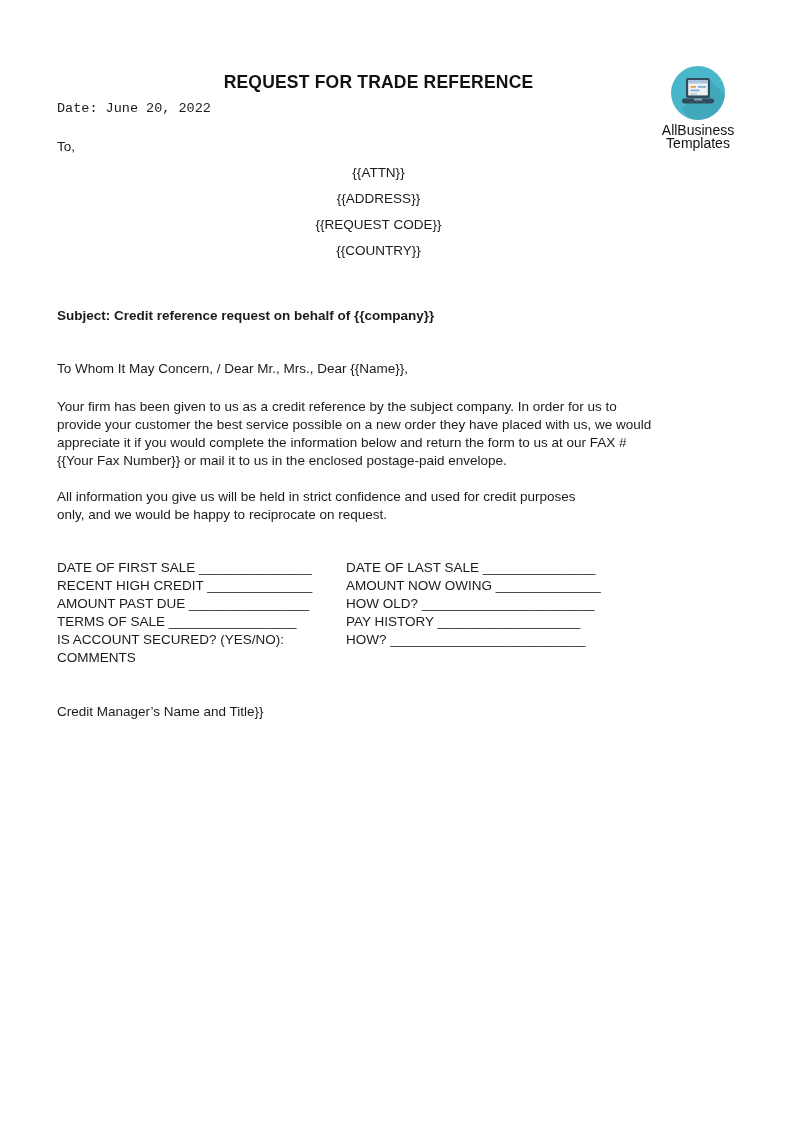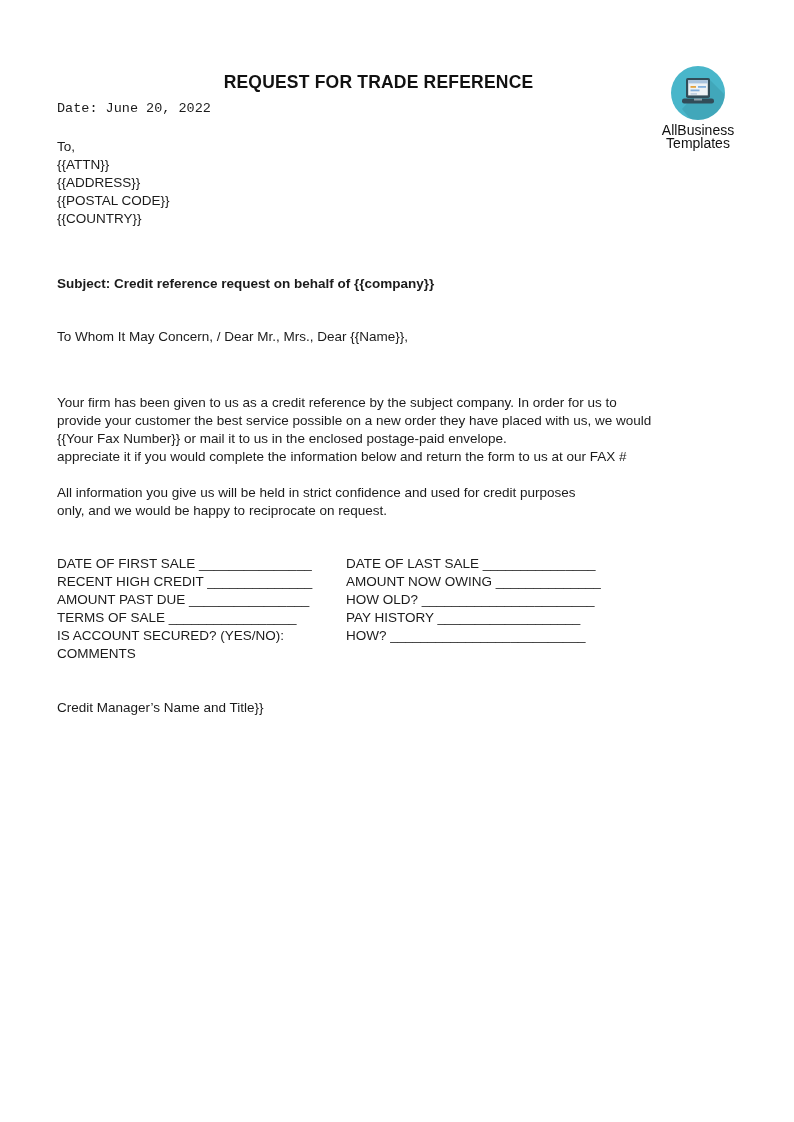--- a/index.html
+++ b/index.html
@@ -27,24 +27,24 @@
     margin-top: 70px;
     font-size: 17.5px;
     font-weight: bold;
     line-height: 24px;
     text-align: center;
     letter-spacing: 0.2px;
     color: #111;
   }
   .m-date      { margin-top: 6px; font-family: Liberation Mono, monospace; }
   .m-to        { margin-top: 20px; }
-  .addr-line   { margin-top: 0; }
+  .addr-line   { margin-top: 8px; text-align: center; }
   .m-subject   { margin-top: 47px; font-weight: bold; }
   .m-salute    { margin-top: 35px; }
-  .m-p1        { margin-top: 48px; }
+  .m-p1        { margin-top: 20px; }
   .m-p2        { margin-top: 18px; }
   .m-fields    { margin-top: 35px; }
   .m-sincerely { margin-top: 17px; }
   .m-signature { margin-top: 36px; }
   .field-row { display: flex; }
   .field-cell-left  { width: 289px; flex: 0 0 289px; }
   .field-cell-right { flex: 1; }
   .logo {
     position: absolute;
     left: 653px;
@@ -94,32 +94,32 @@
 
   <div class="content">
 
     <div class="doc-title">REQUEST FOR TRADE REFERENCE</div>
 
     <div class="line m-date">Date: June 20, 2022</div>
 
     <div class="line m-to">To,</div>
     <div class="line addr-line">{{ATTN}}</div>
     <div class="line addr-line">{{ADDRESS}}</div>
-    <div class="line addr-line">{{POSTAL CODE}}</div>
+    <div class="line addr-line">{{REQUEST CODE}}</div>
     <div class="line addr-line">{{COUNTRY}}</div>
 
     <div class="line m-subject">Subject: Credit reference request on behalf of {{company}}</div>
 
     <div class="line m-salute">To Whom It May Concern, / Dear Mr., Mrs., Dear {{Name}},</div>
 
     <div class="m-p1">
       <div class="line">Your firm has been given to us as a credit reference by the subject company. In order for us to</div>
       <div class="line">provide your customer the best service possible on a new order they have placed with us, we would</div>
+      <div class="line">appreciate it if you would complete the information below and return the form to us at our FAX #</div>
       <div class="line">{{Your Fax Number}} or mail it to us in the enclosed postage-paid envelope.</div>
-      <div class="line">appreciate it if you would complete the information below and return the form to us at our FAX #</div>
     </div>
 
     <div class="m-p2">
       <div class="line">All information you give us will be held in strict confidence and used for credit purposes</div>
       <div class="line">only, and we would be happy to reciprocate on request.</div>
     </div>
 
     <div class="m-fields">
       <div class="field-row">
         <div class="line field-cell-left">DATE OF FIRST SALE _______________</div>

